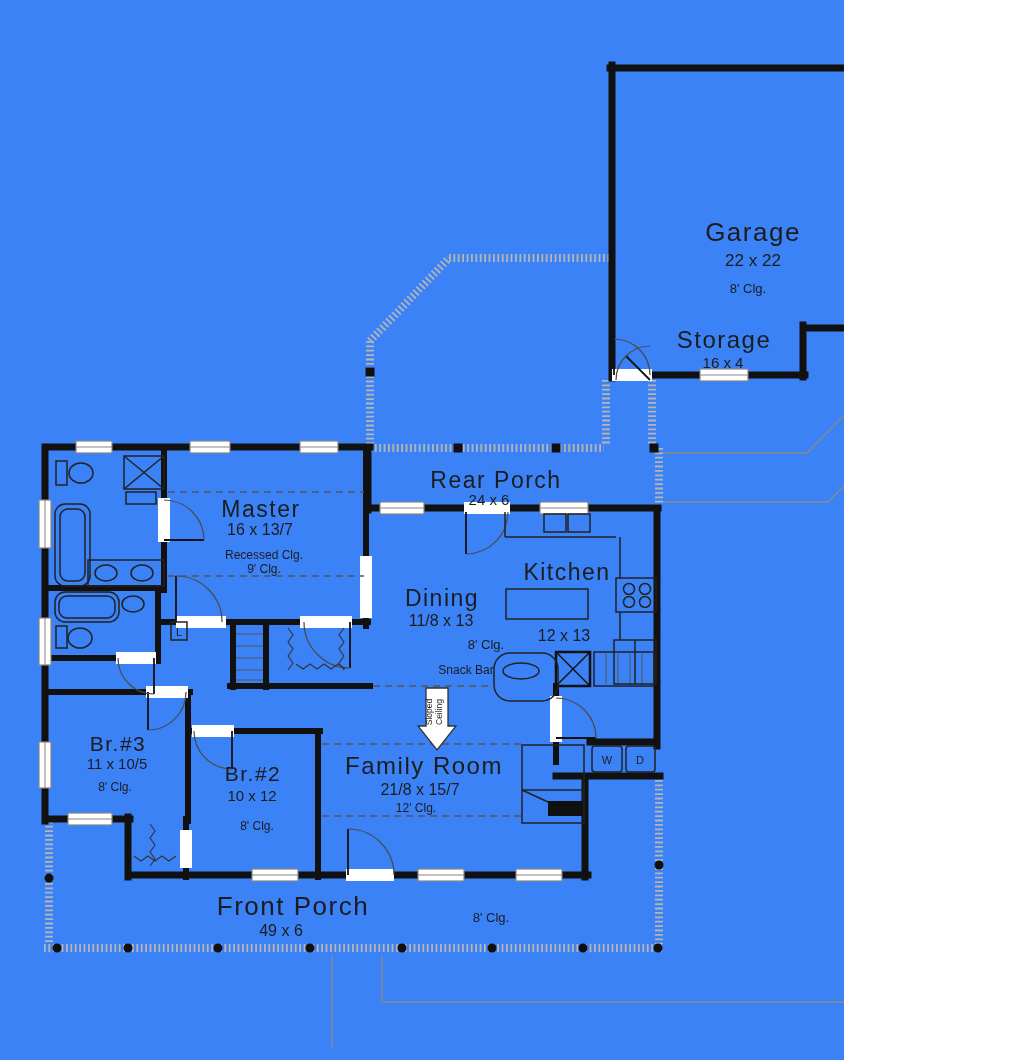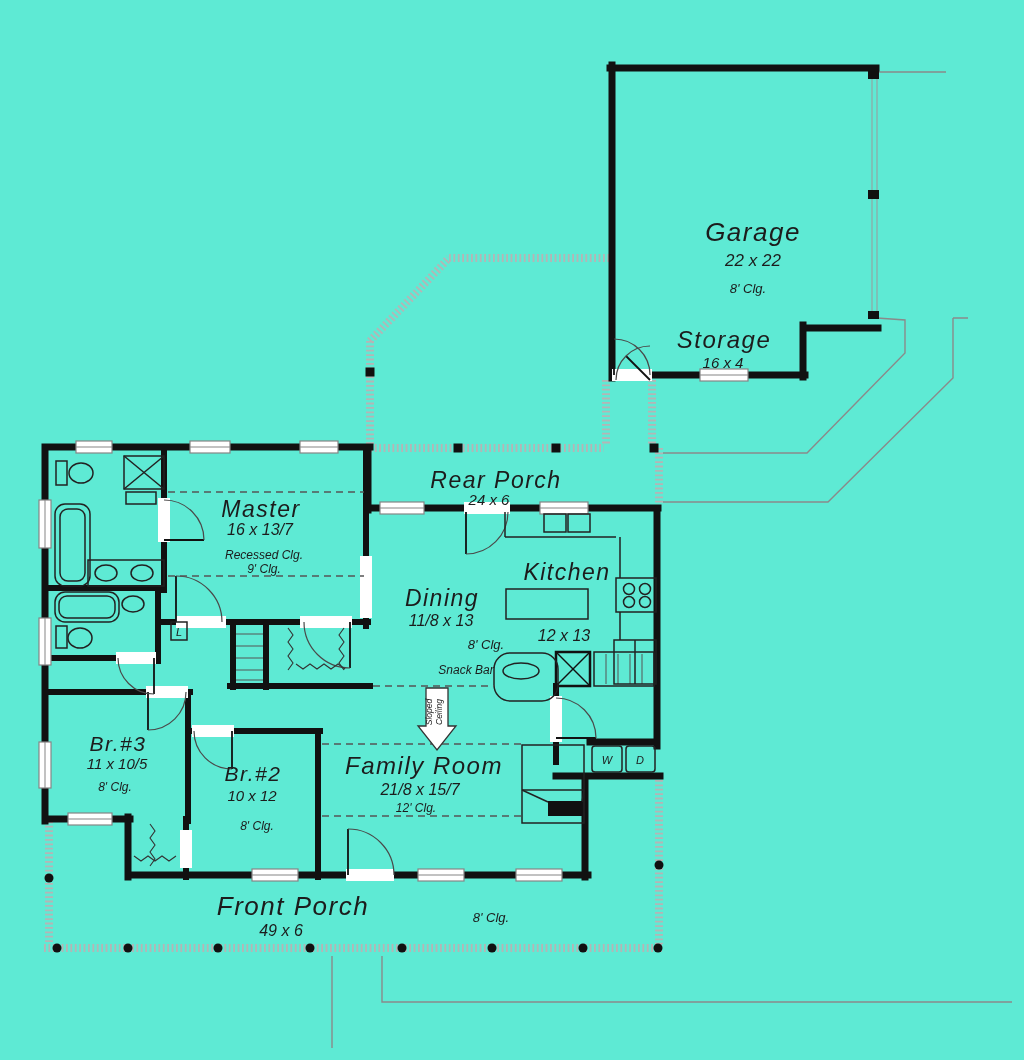--- a/index.html
+++ b/index.html
@@ -1,16 +1,16 @@
 <!DOCTYPE html>
 <html><head>
 <meta charset="utf-8">
 <style>
   html,body{margin:0;padding:0;background:#ffffff;}
-  #canvas{position:relative;width:1024px;height:1060px;background:#5eead4;overflow:hidden;font-style:italic;}
+  #canvas{position:relative;width:844px;height:1060px;background:#3b82f6;overflow:hidden;}
   svg{display:block;}
   text{font-family:"Liberation Sans", sans-serif; fill:#1c1c1c; text-anchor:middle;}
   .big{letter-spacing:1.5px;}
   .walls{stroke:#111;fill:none;stroke-linecap:square;}
   .thin{stroke:#222;fill:none;stroke-width:1.5;}
   .site{stroke:#8a8a8a;fill:none;stroke-width:1.4;}
   .hatch{stroke:#b5b5b5;stroke-width:8;stroke-dasharray:1.8 2.6;fill:none;}
   .dash{stroke:#555;stroke-width:1.3;stroke-dasharray:7 5;fill:none;}
   .win{fill:#fff;stroke:#858585;stroke-width:1.2;}
   .winline{stroke:#858585;stroke-width:1;}

